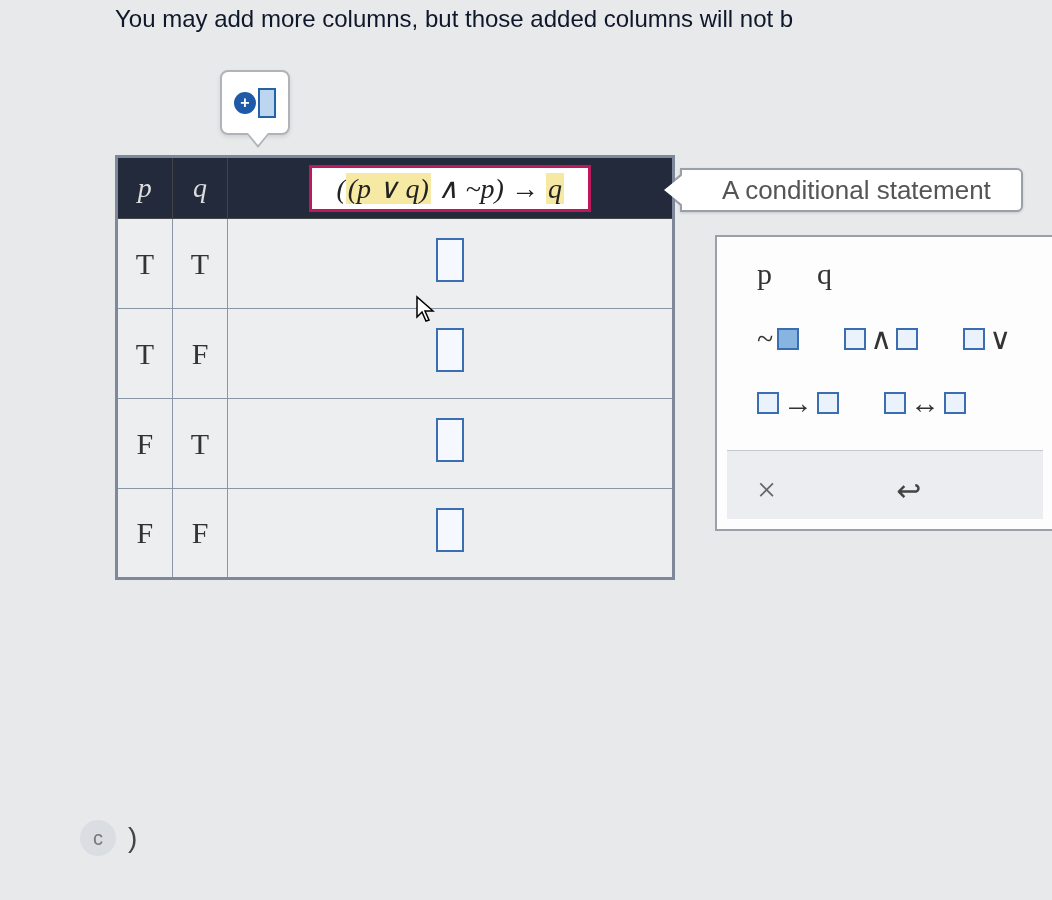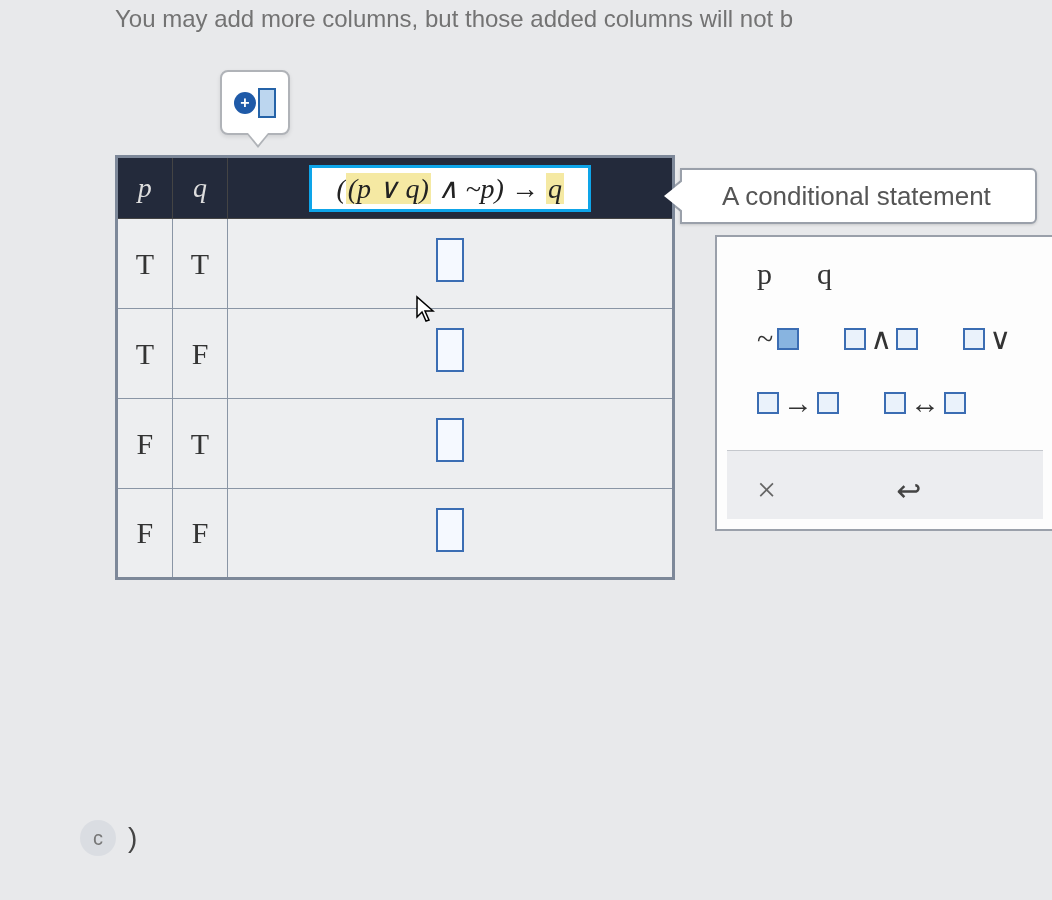--- a/index.html
+++ b/index.html
@@ -10,21 +10,21 @@
       height: 900px;
       overflow: hidden;
       position: relative;
       color: #333;
     }
     .instruction {
       position: absolute;
       top: 5px;
       left: 115px;
       font-size: 24px;
-      color: #737373;
+      color: #0f172a;
       white-space: nowrap;
     }
     .add-col-callout {
       position: absolute;
       top: 70px;
       left: 220px;
       width: 70px;
       height: 65px;
       background: #fff;
       border: 2px solid #b0b3b8;
@@ -92,21 +92,21 @@
       font-size: 28px;
       padding: 14px 10px;
       border: 1px solid #444;
       text-align: center;
     }
     .truth-table th.formula-head {
       padding: 6px;
     }
     .formula-box {
       background: #fff;
-      border: 3px solid #0ea5e9;
+      border: 3px solid #be185d;
       padding: 4px 24px;
       color: #222;
       font-family: "Times New Roman", serif;
       display: inline-block;
       white-space: nowrap;
     }
     .formula-box .hl {
       background: #f5e9a3;
       padding: 0 2px;
     }
@@ -133,27 +133,27 @@
       top: 295px;
       left: 415px;
       font-size: 28px;
       color: #222;
       pointer-events: none;
     }
     .tooltip-bar {
       position: absolute;
       top: 168px;
       left: 680px;
-      height: 56px;
+      height: 44px;
       background: #fff;
       border: 2px solid #9aa0aa;
       border-radius: 0 6px 6px 0;
       display: flex;
       align-items: center;
-      padding: 0 44px 0 40px;
+      padding: 0 30px 0 40px;
       font-size: 26px;
       color: #555;
       white-space: nowrap;
       box-shadow: 0 1px 3px rgba(0,0,0,0.15);
     }
     .tooltip-bar::before {
       content: "";
       position: absolute;
       left: -18px;
       top: 50%;

